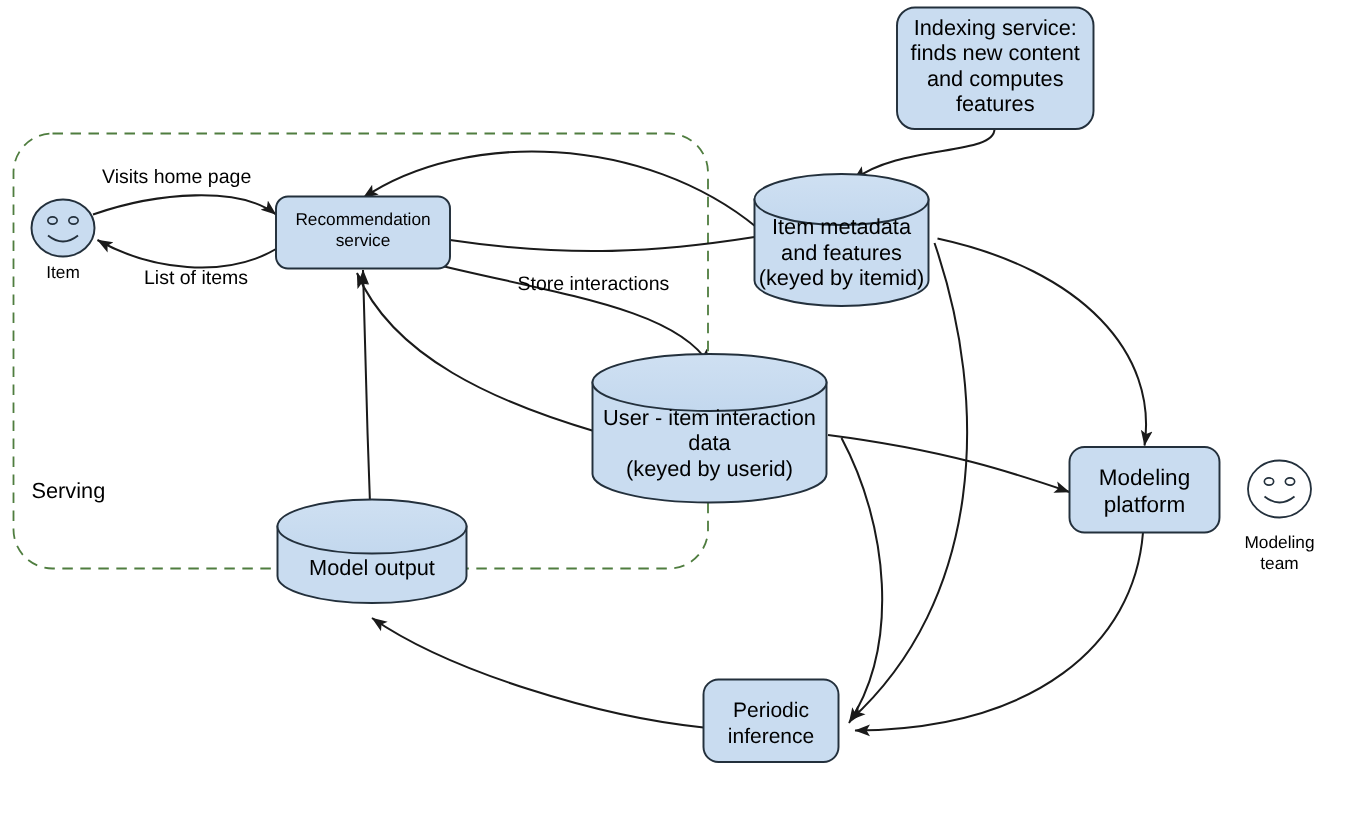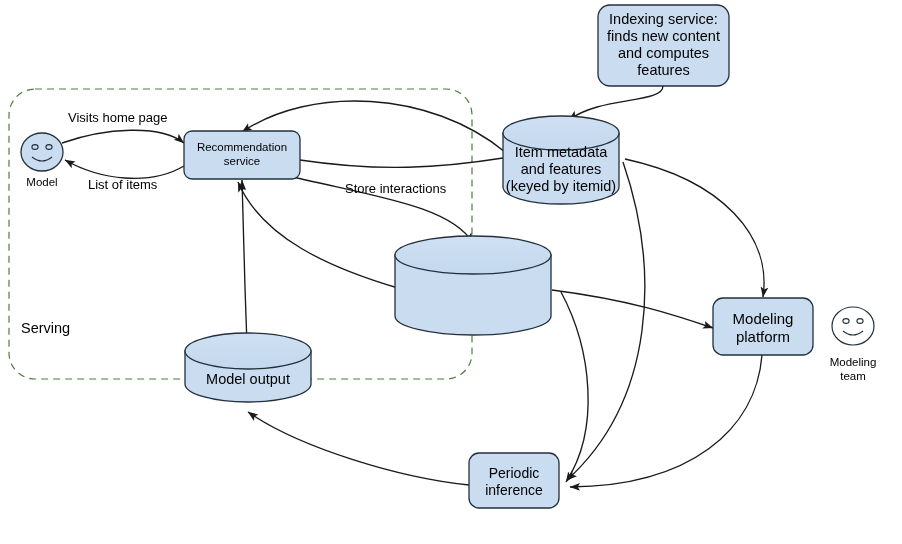--- a/index.html
+++ b/index.html
@@ -127,35 +127,38 @@
 and computes
 features</div>
 
   <div class="node-label" style="left:488px;top:144px;width:146px;font-size:14.5px;">Item metadata
 and features
 (keyed by itemid)</div>
 
   <div class="node-label" style="left:184px;top:141px;width:116px;font-size:11.5px;">Recommendation
 service</div>
 
+  <div class="node-label" style="left:383px;top:271px;width:180px;font-size:14.5px;">User - item interaction
+data
+(keyed by userid)</div>
 
   <div class="node-label" style="left:185px;top:371px;width:126px;font-size:14.5px;">Model output</div>
 
   <div class="node-label" style="left:713px;top:310px;width:100px;font-size:15px;">Modeling
 platform</div>
 
   <div class="node-label" style="left:469px;top:465px;width:90px;font-size:14px;">Periodic
 inference</div>
 
-  <div class="actor-label" style="left:12px;top:176px;width:60px;">Model</div>
+  <div class="actor-label" style="left:12px;top:176px;width:60px;">Item</div>
 
   <div class="actor-label" style="left:823px;top:356px;width:60px;">Modeling
 team</div>
 
   <div class="edge-label" style="left:68px;top:110px;">Visits home page</div>
 
-  <div class="edge-label" style="left:88px;top:177px;">List of items</div>
+  <div class="edge-label" style="left:96px;top:177px;">List of items</div>
 
   <div class="edge-label" style="left:345px;top:181px;">Store interactions</div>
 
   <div class="boundary-label" style="left:21px;top:320px;">Serving</div>
 
 </div>
 
 </body></html>

